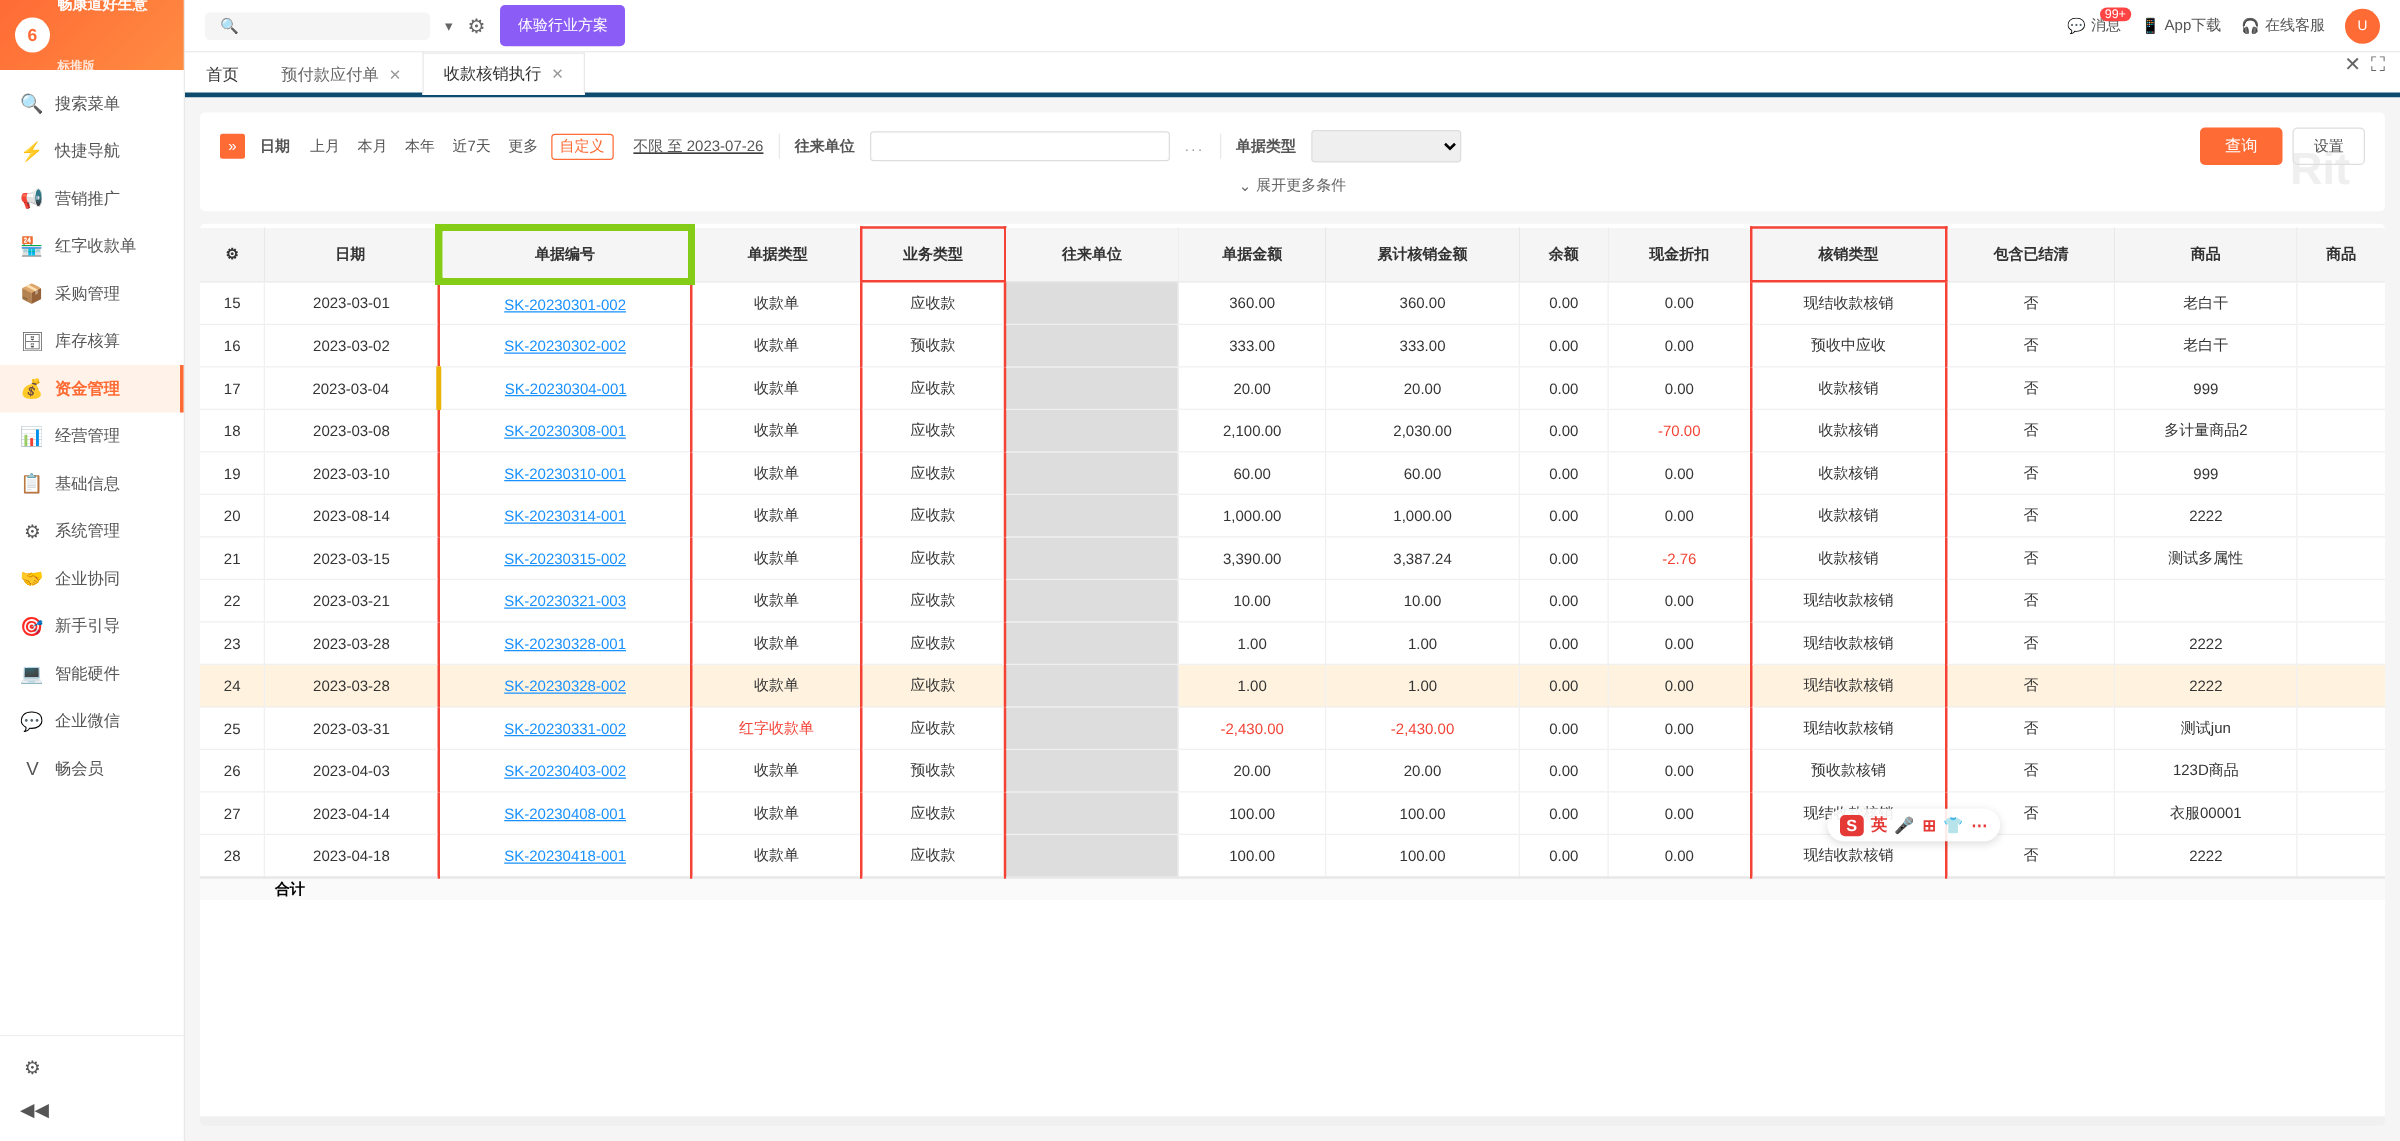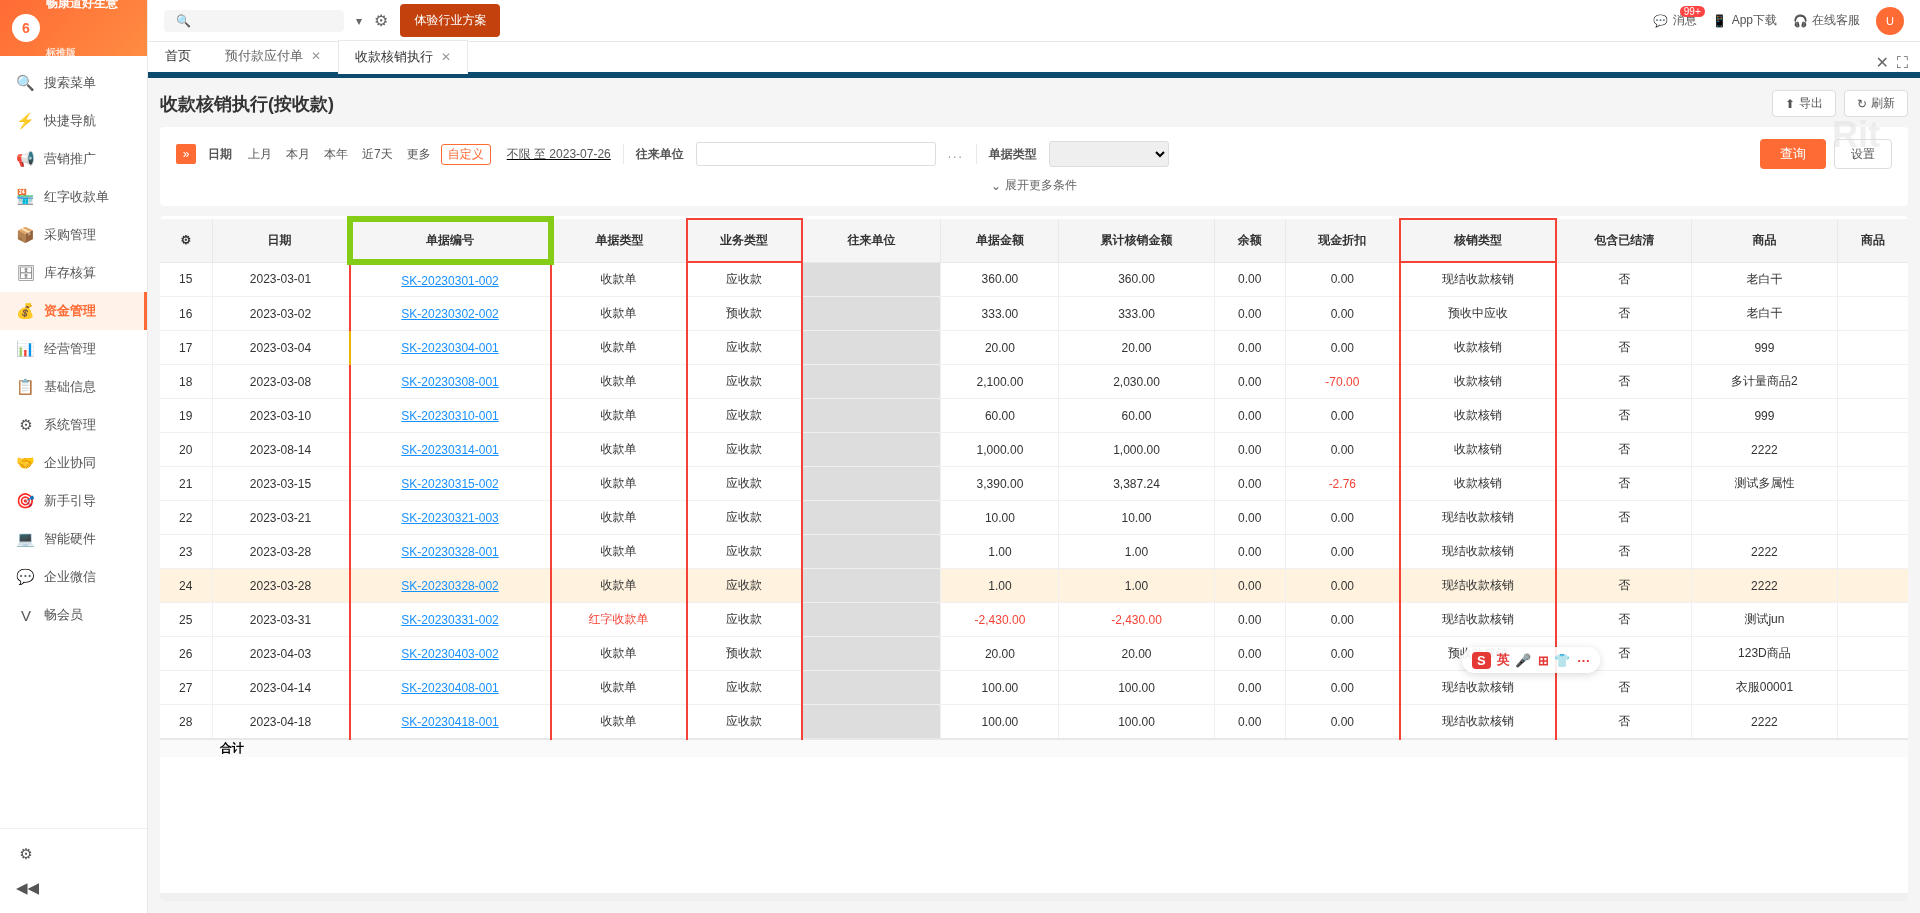--- a/index.html
+++ b/index.html
@@ -77,21 +77,21 @@
       padding: 4px 12px;
       display: flex;
       align-items: center;
       gap: 6px;
       width: 180px;
       color: #999;
     }
     .topbar-dropdown { color: #666; cursor: pointer; }
     .topbar-gear { cursor: pointer; color: #666; font-size: 16px; }
     .topbar-btn {
-      background: #c2410c;
+      background: #8b5cf6;
       color: #fff;
       border: none;
       border-radius: 4px;
       padding: 8px 14px;
       cursor: pointer;
       font-size: 12px;
     }
     .topbar-right {
       margin-left: auto;
       display: flex;
@@ -121,22 +121,22 @@
       color: #fff;
       display: flex; align-items: center; justify-content: center;
       font-size: 11px;
     }
 
     
     .tabs-bar {
       background: #fff;
       height: 36px;
       display: flex;
-      align-items: flex-end;
-      border-bottom: 6px solid #0c4a6e;
+      align-items: flex-start;
+      border-bottom: 4px solid #0c4a6e;
       flex-shrink: 0;
       padding-left: 0;
     }
     .tab {
       display: flex;
       align-items: center;
       gap: 6px;
       padding: 0 16px;
       height: 34px;
       cursor: pointer;
@@ -502,33 +502,20 @@
       <span class="tab-close">✕</span>
     </div>
     <div class="tabs-right">
       <span class="tabs-right-btn">✕</span>
       <span class="tabs-right-btn">⛶</span>
     </div>
   </div>
 
   <div class="page-content">
 
-    <div class="page-header">
-      <div class="page-title">收款核销执行(按收款)</div>
-      <div class="page-actions">
-        <button class="action-btn">
-          <span>⬆</span>
-          <span>导出</span>
-        </button>
-        <button class="action-btn">
-          <span>↻</span>
-          <span>刷新</span>
-        </button>
-      </div>
-    </div>
 
     <div class="filter-area">
       <div class="filter-row">
         <button class="filter-expand-btn">»</button>
         <span class="filter-label">日期</span>
         <div class="filter-date-btns">
           <button class="date-btn">上月</button>
           <button class="date-btn">本月</button>
           <button class="date-btn">本年</button>
           <button class="date-btn">近7天</button>
@@ -610,21 +597,21 @@
       <td>0.00</td>
       <td>0.00</td>
       <td style="border-left:2px solid #f44336; border-right:2px solid #f44336;">预收中应收</td>
       <td>否</td>
       <td>老白干</td>
       <td></td>
     </tr>
               <tr>
       <td>17</td>
       <td>2023-03-04</td>
-      <td class="link" style="border-left:2px solid #eab308; border-right:2px solid #f44336;">SK-20230304-001</td>
+      <td class="link" style="border-left:4px solid #eab308; border-right:2px solid #f44336;">SK-20230304-001</td>
       <td>收款单</td>
       <td style="border-left:2px solid #f44336; border-right:2px solid #f44336;">应收款</td>
       <td class="gray-block" style="background:#ddd; min-width:80px;">&nbsp;&nbsp;&nbsp;&nbsp;&nbsp;&nbsp;&nbsp;&nbsp;&nbsp;&nbsp;&nbsp;&nbsp;</td>
       <td>20.00</td>
       <td>20.00</td>
       <td>0.00</td>
       <td>0.00</td>
       <td style="border-left:2px solid #f44336; border-right:2px solid #f44336;">收款核销</td>
       <td>否</td>
       <td>999</td>

